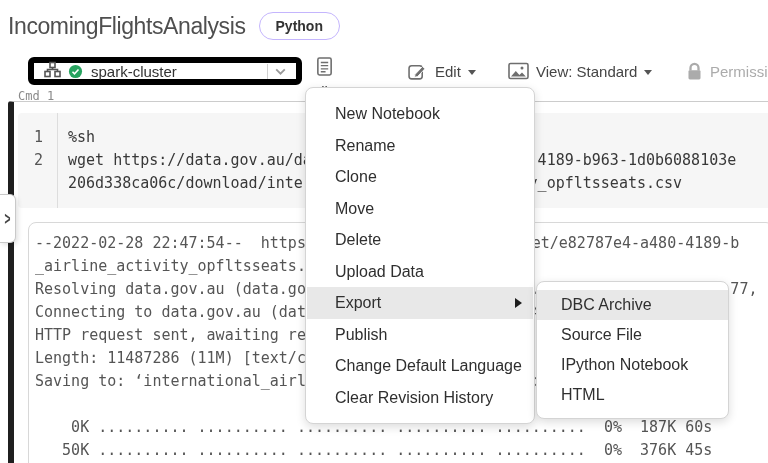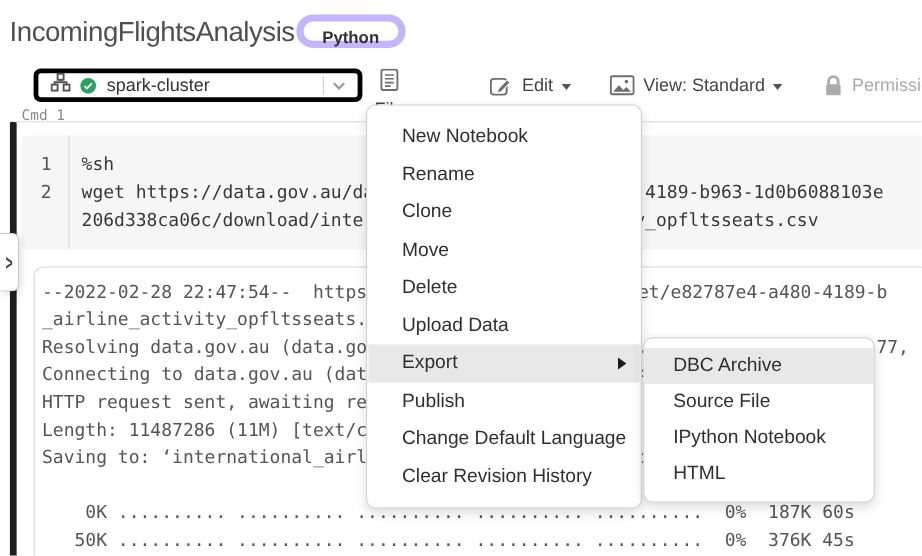--- a/index.html
+++ b/index.html
@@ -1,28 +1,28 @@
 <!DOCTYPE html>
 <html><head>
 <meta charset="utf-8">
 <style>
   * { margin:0; padding:0; box-sizing:border-box; }
   html,body { width:768px; height:463px; overflow:hidden; background:#fff;
               font-family:"Liberation Sans", sans-serif; position:relative; }
 
   
-  .header { position:absolute; left:8px; top:12px; display:flex; align-items:center; gap:1px; }
+  .header { position:absolute; left:8px; top:12px; display:flex; align-items:center; gap:13px; }
   .title { font-size:23px; letter-spacing:-0.4px; color:#4f4f4f; }
-  .lang-pill { height:28px; line-height:26px; padding:0 16px; border:6px solid #c4b5fd;
+  .lang-pill { height:28px; line-height:26px; padding:0 16px; border:1px solid #c4b5fd;
                border-radius:15px; font-size:14px; font-weight:700; color:#333; background:#fff; }
 
   
   .toolbar { position:absolute; left:28px; top:57px; width:740px; height:30px; }
   .cluster-select { position:absolute; left:0; top:0; width:274px; height:28px;
-                    border:4px solid #000000; border-radius:6px; display:flex;
+                    border:6px solid #000000; border-radius:6px; display:flex;
                     align-items:center; padding:0 8px 0 10px; background:#fff; }
   .cluster-label { font-size:15px; color:#333; margin-left:8px; }
   .cluster-right { margin-left:auto; display:flex; align-items:center; gap:5px; }
   .vr { width:1px; height:15px; background:#d0d0d0; }
   .tb-btn { position:absolute; top:0; height:28px; display:flex; align-items:center;
             gap:7px; font-size:15px; color:#454545; cursor:pointer; white-space:nowrap; }
   .tb-file { left:284px;flex-direction:column; } .tb-edit { left:380px; } .tb-view { left:480px; }
   .tb-perm { left:658px; color:#ababab; }
   .caret-down { width:0; height:0; border-left:4.5px solid transparent;
                 border-right:4.5px solid transparent; border-top:5px solid #555; margin-top:2px; }

